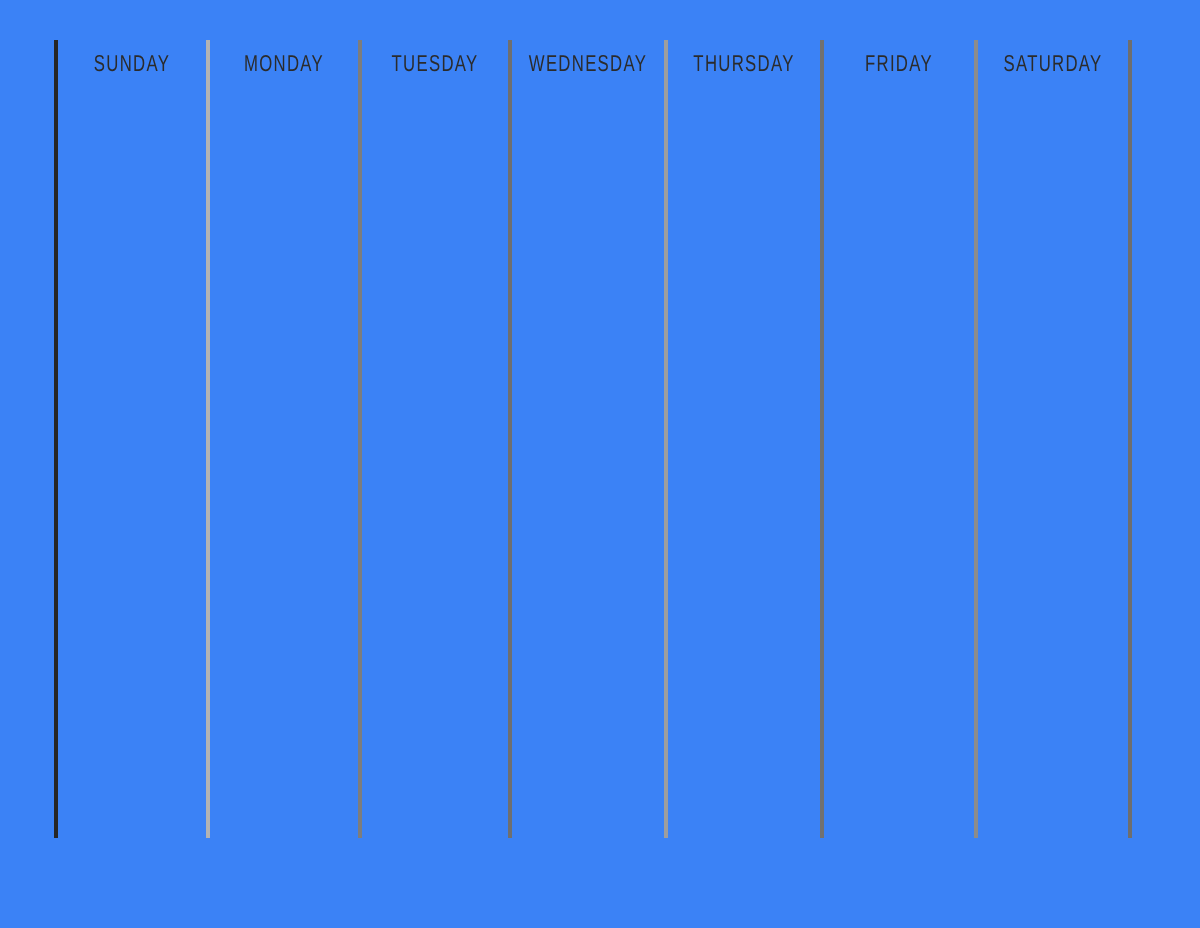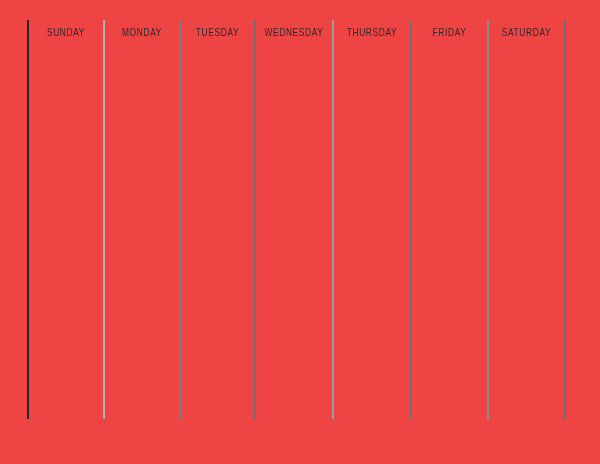--- a/index.html
+++ b/index.html
@@ -50,21 +50,21 @@
   .c2 { left: 105px; width: 74px; }
   .c3 { left: 181px; width: 73px; }
   .c4 { left: 256px; width: 76px; }
   .c5 { left: 334px; width: 76px; }
   .c6 { left: 412px; width: 75px; }
   .c7 { left: 489px; width: 75px; }
 </style>
 </head>
 <body>
 
-<div class="page" style="background: #ef4444;">
+<div class="page" style="background: #3b82f6;">
 
   <div class="divider d1" style="background: rgb(38, 38, 38);"></div>
   <div class="divider d2" style="background: rgb(179, 179, 179);"></div>
   <div class="divider d3" style="background: rgb(125, 125, 125);"></div>
   <div class="divider d4" style="background: rgb(111, 111, 111);"></div>
   <div class="divider d5" style="background: rgb(158, 158, 158);"></div>
   <div class="divider d6" style="background: rgb(113, 113, 113);"></div>
   <div class="divider d7" style="background: rgb(140, 140, 140);"></div>
   <div class="divider d8" style="background: rgb(110, 110, 110);"></div>
 

